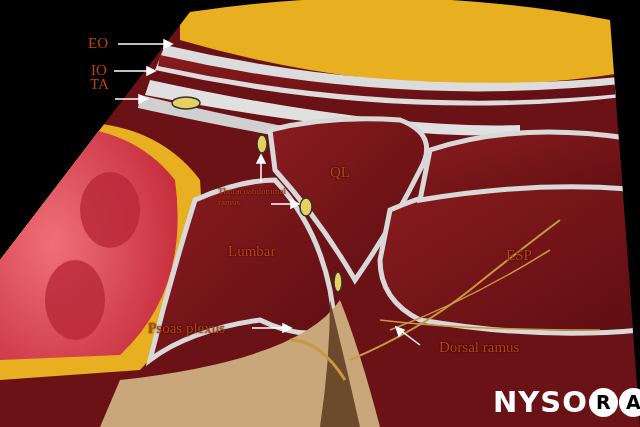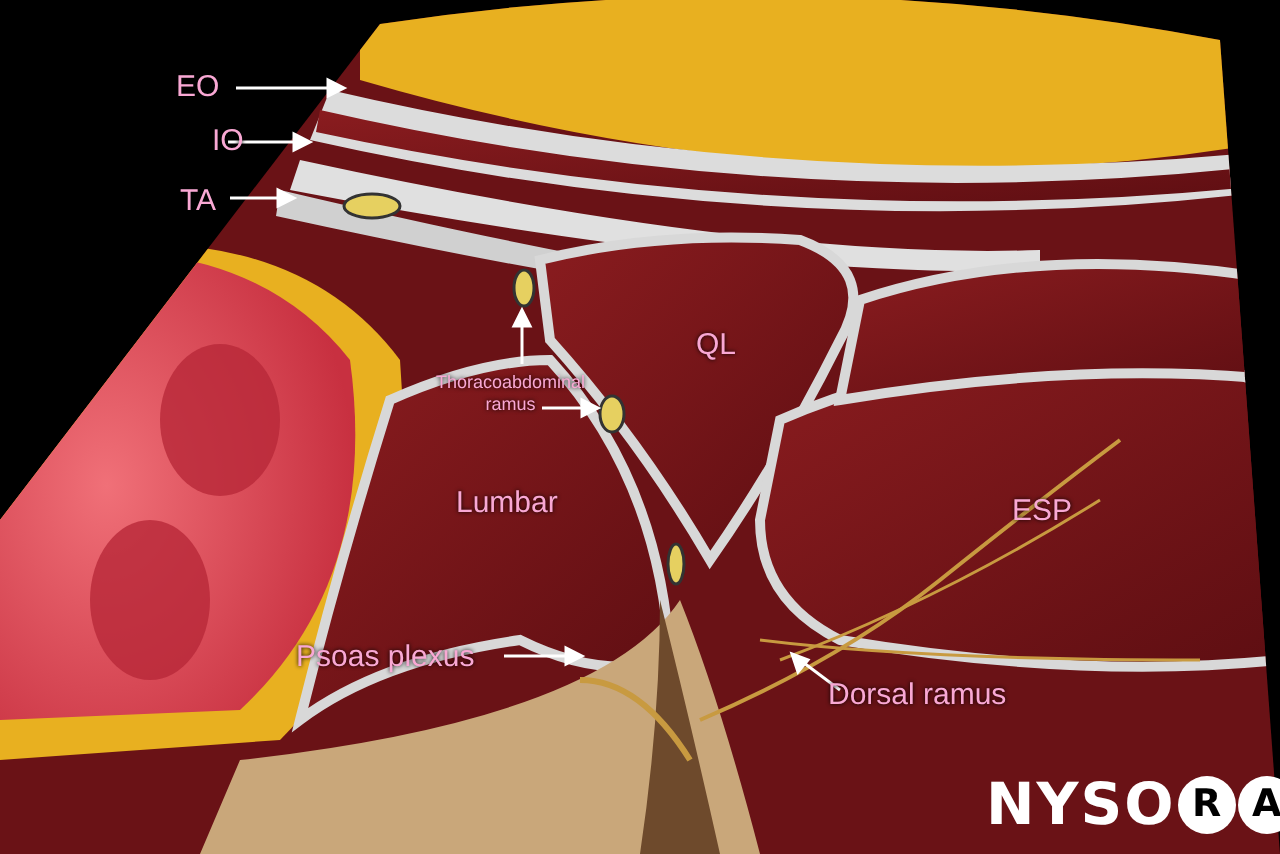--- a/index.html
+++ b/index.html
@@ -1,20 +1,20 @@
 <!DOCTYPE html>
 <html><head>
 <meta charset="utf-8">
 <style>
   html, body { margin:0; padding:0; background:#000; }
   body { width:640px; height:427px; position:relative; overflow:hidden; font-family:"Liberation Sans", sans-serif; }
   .scene { position:absolute; left:0; top:0; width:640px; height:427px; }
-  .label { position:absolute; color:#f9a8d4; white-space:nowrap; text-shadow:0 0 2px #000; }
+  .label { position:absolute; color:#c2410c; white-space:nowrap; text-shadow:0 0 2px #000;font-family:Liberation Serif, serif; }
   .lbl-lg { font-size:15px; }
-  .lbl-sm { font-size:9px; text-align:center; line-height:11px; }
+  .lbl-sm { font-size:9px; line-height:11px; }
   .logo { position:absolute; left:493px; top:385px; color:#fff; font-weight:bold; font-size:29px; letter-spacing:1px; display:flex; align-items:center; font-family:"DejaVu Sans", sans-serif; }
   .logo .circ { display:inline-flex; width:29px; height:29px; border-radius:50%; background:#fff; color:#000; font-size:19px; align-items:center; justify-content:center; margin-left:1px; letter-spacing:0; }
 </style>
 </head>
 <body>
 
 <svg class="scene" viewBox="0 0 640 427" xmlns="http://www.w3.org/2000/svg">
   <defs>
     <clipPath id="fan">
       <path d="M190,12 Q400,-20 610,20 L640,427 L0,427 L0,260 Z"></path>
@@ -75,29 +75,29 @@
     <line x1="271" y1="204" x2="294" y2="204"></line>
       <polygon points="299,204 291,200 291,208"></polygon>
     <line x1="252" y1="328" x2="286" y2="328"></line>
       <polygon points="291,328 283,324 283,332"></polygon>
     <line x1="420" y1="345" x2="400" y2="330"></line>
       <polygon points="396,327 404,330 399,336"></polygon>
   </g>
 </svg>
 
 <span class="label lbl-lg" style="left:88px;top:35px">EO</span>
-<span class="label lbl-lg" style="left:106px;top:62px">IO</span>
-<span class="label lbl-lg" style="left:90px;top:92px">TA</span>
-<span class="label lbl-lg" style="left:348px;top:164px">QL</span>
+<span class="label lbl-lg" style="left:91px;top:62px">IO</span>
+<span class="label lbl-lg" style="left:90px;top:76px">TA</span>
+<span class="label lbl-lg" style="left:330px;top:164px">QL</span>
 <span class="label lbl-lg" style="left:228px;top:243px">Lumbar</span>
 <span class="label lbl-lg" style="left:506px;top:247px">ESP</span>
 <div class="label lbl-sm" style="left:218px;top:186px">
   <div>Thoracoabdominal</div>
   <div>ramus</div>
 </div>
 <span class="label lbl-lg" style="left:148px;top:320px">Psoas plexus</span>
-<span class="label lbl-lg" style="left:414px;top:339px">Dorsal ramus</span>
+<span class="label lbl-lg" style="left:439px;top:339px">Dorsal ramus</span>
 
 <div class="logo">
   <span>NYSO</span>
   <span class="circ">R</span>
   <span class="circ">A</span>
 </div>
 
 </body></html>

